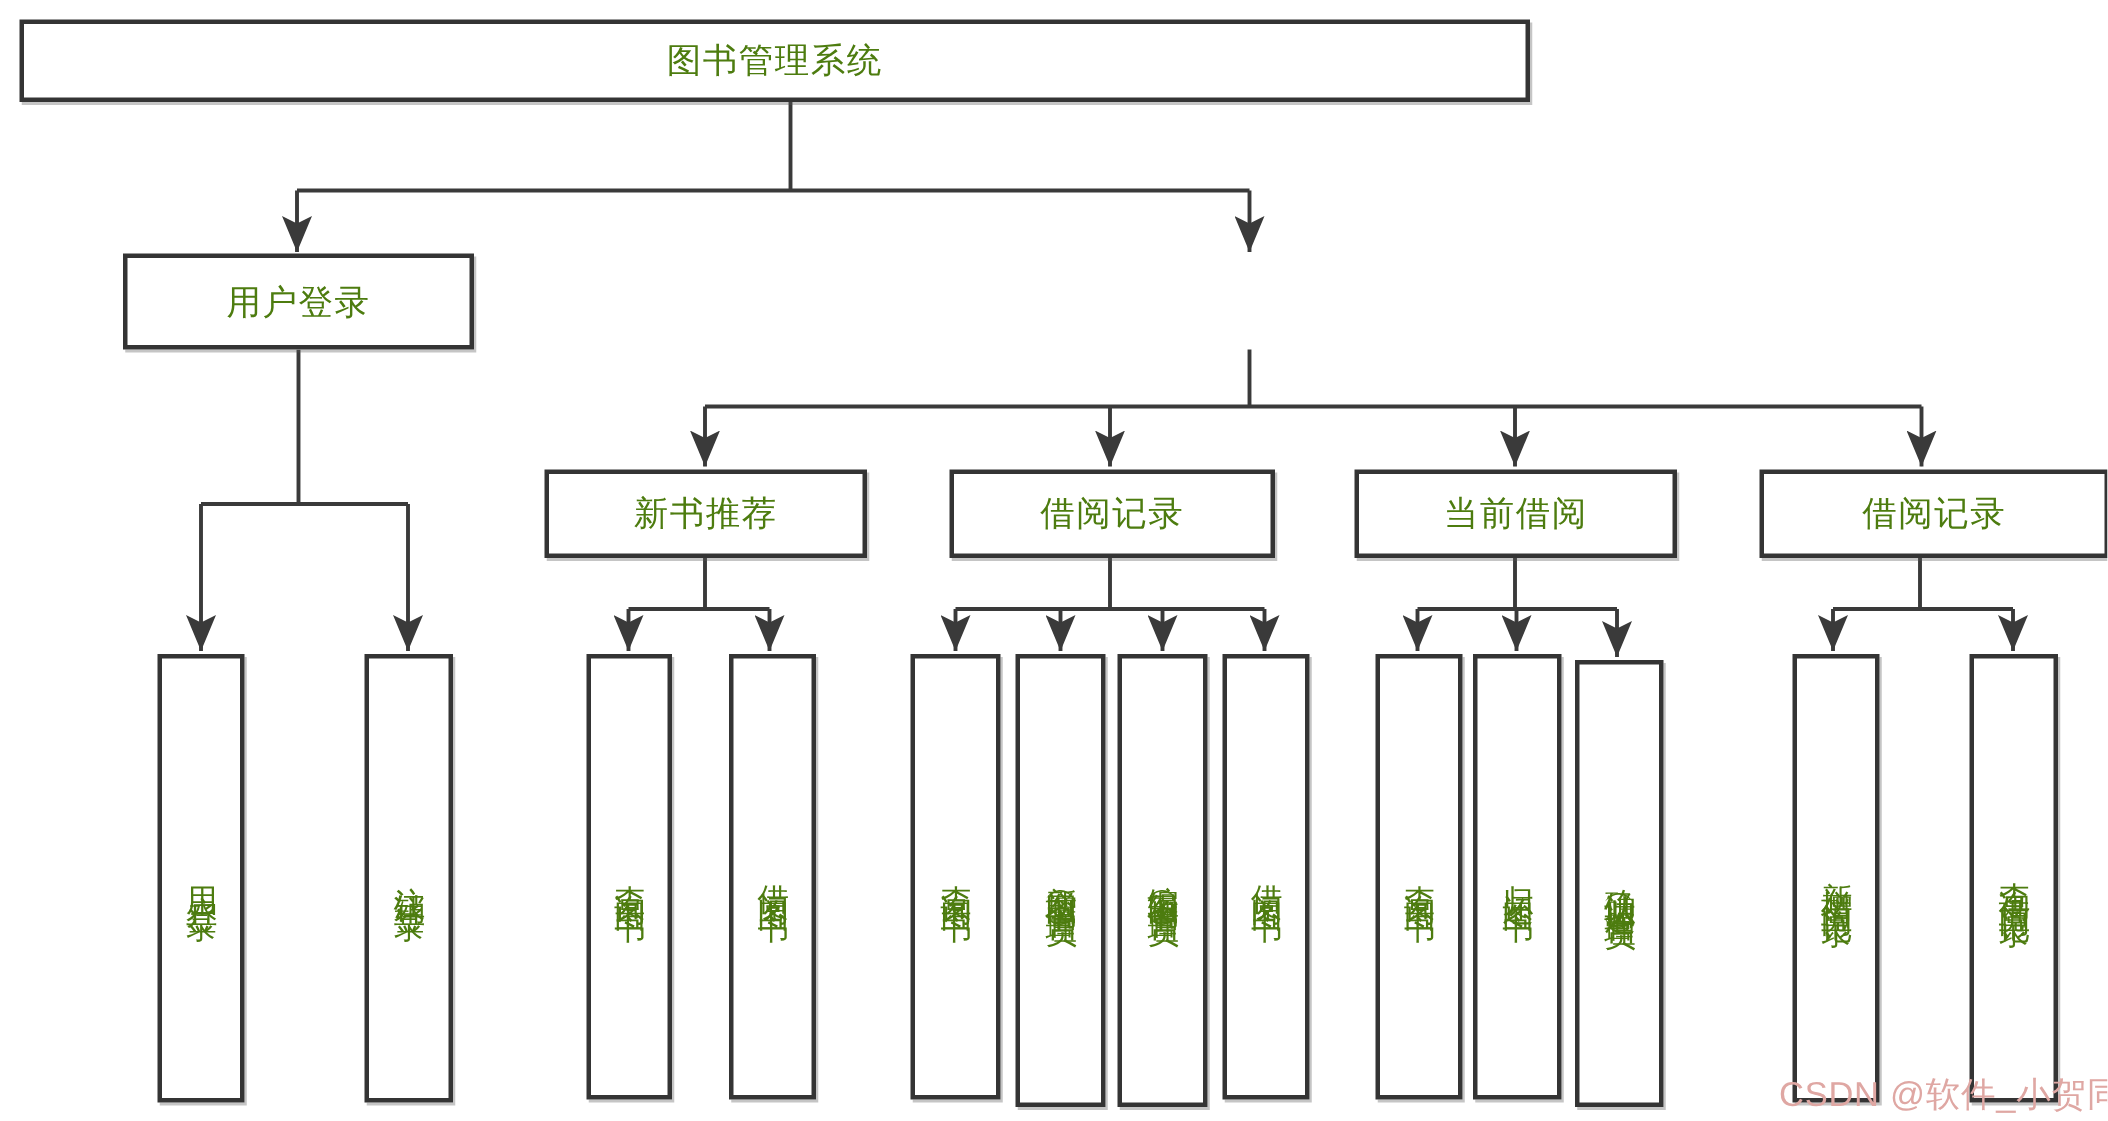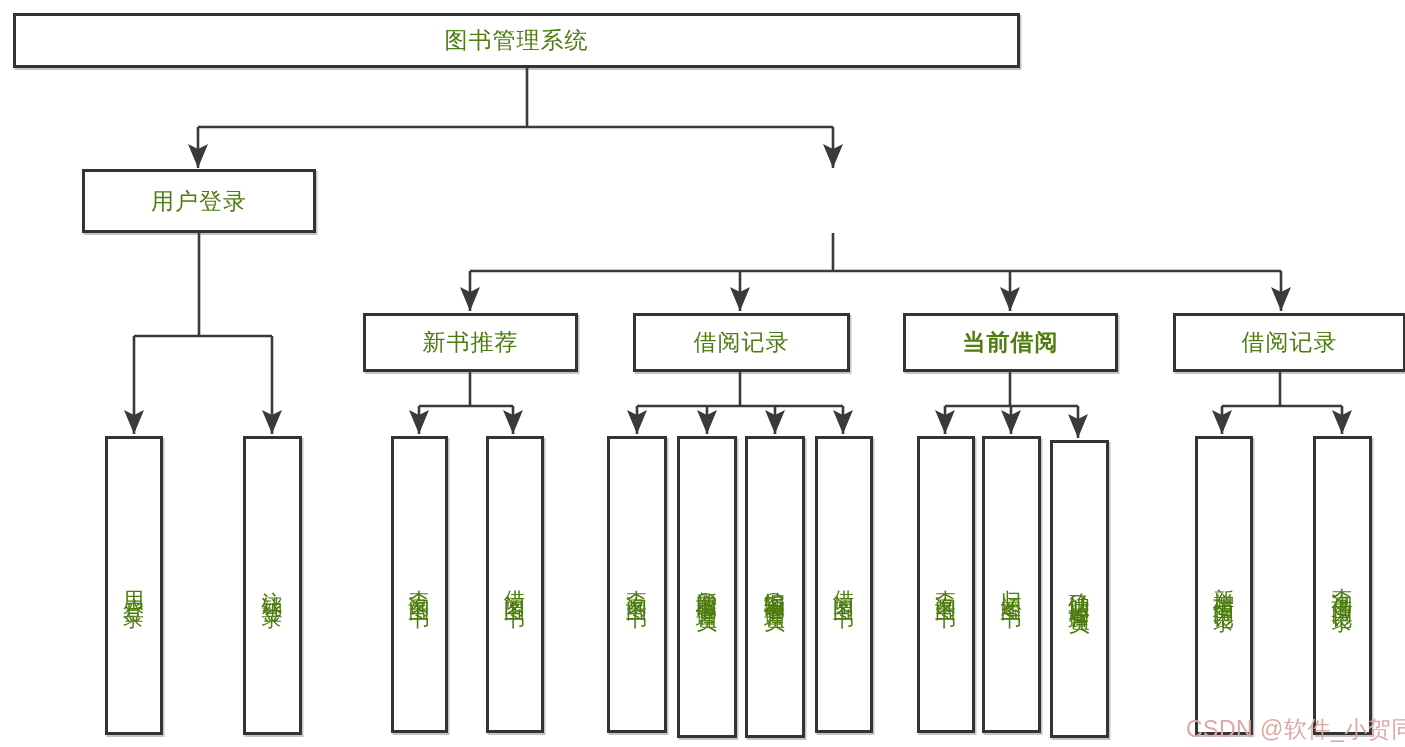--- a/index.html
+++ b/index.html
@@ -115,21 +115,21 @@
       <path d="M1342 406 L1342 434" marker-end="url(#arr)"></path>
     </g>
   </svg>
 
   <div class="node hbox" style="left:13px; top:13px; width:1007px; height:55px;">图书管理系统</div>
 
   <div class="node hbox" style="left:82px; top:169px; width:234px; height:64px;">用户登录</div>
 
   <div class="node hbox" style="left:363px; top:313px; width:215px; height:59px;text-align:right;">新书推荐</div>
   <div class="node hbox" style="left:633px; top:313px; width:217px; height:59px;">借阅记录</div>
-  <div class="node hbox" style="left:903px; top:313px; width:215px; height:59px;font-weight:bold;">当前借阅</div>
+  <div class="node hbox" style="left:903px; top:313px; width:215px; height:59px;">当前借阅</div>
   <div class="node hbox" style="left:1173px; top:313px; width:233px; height:59px;">借阅记录</div>
 
   <div class="node vbox" style="left:105px; top:436px; width:58px; height:299px;">
     <span class="v-text">用户登录</span>
   </div>
   <div class="node vbox" style="left:243px; top:436px; width:59px; height:299px;">
     <span class="v-text">注销登录</span>
   </div>
 
   <div class="node vbox" style="left:391px; top:436px; width:57px; height:297px;">

